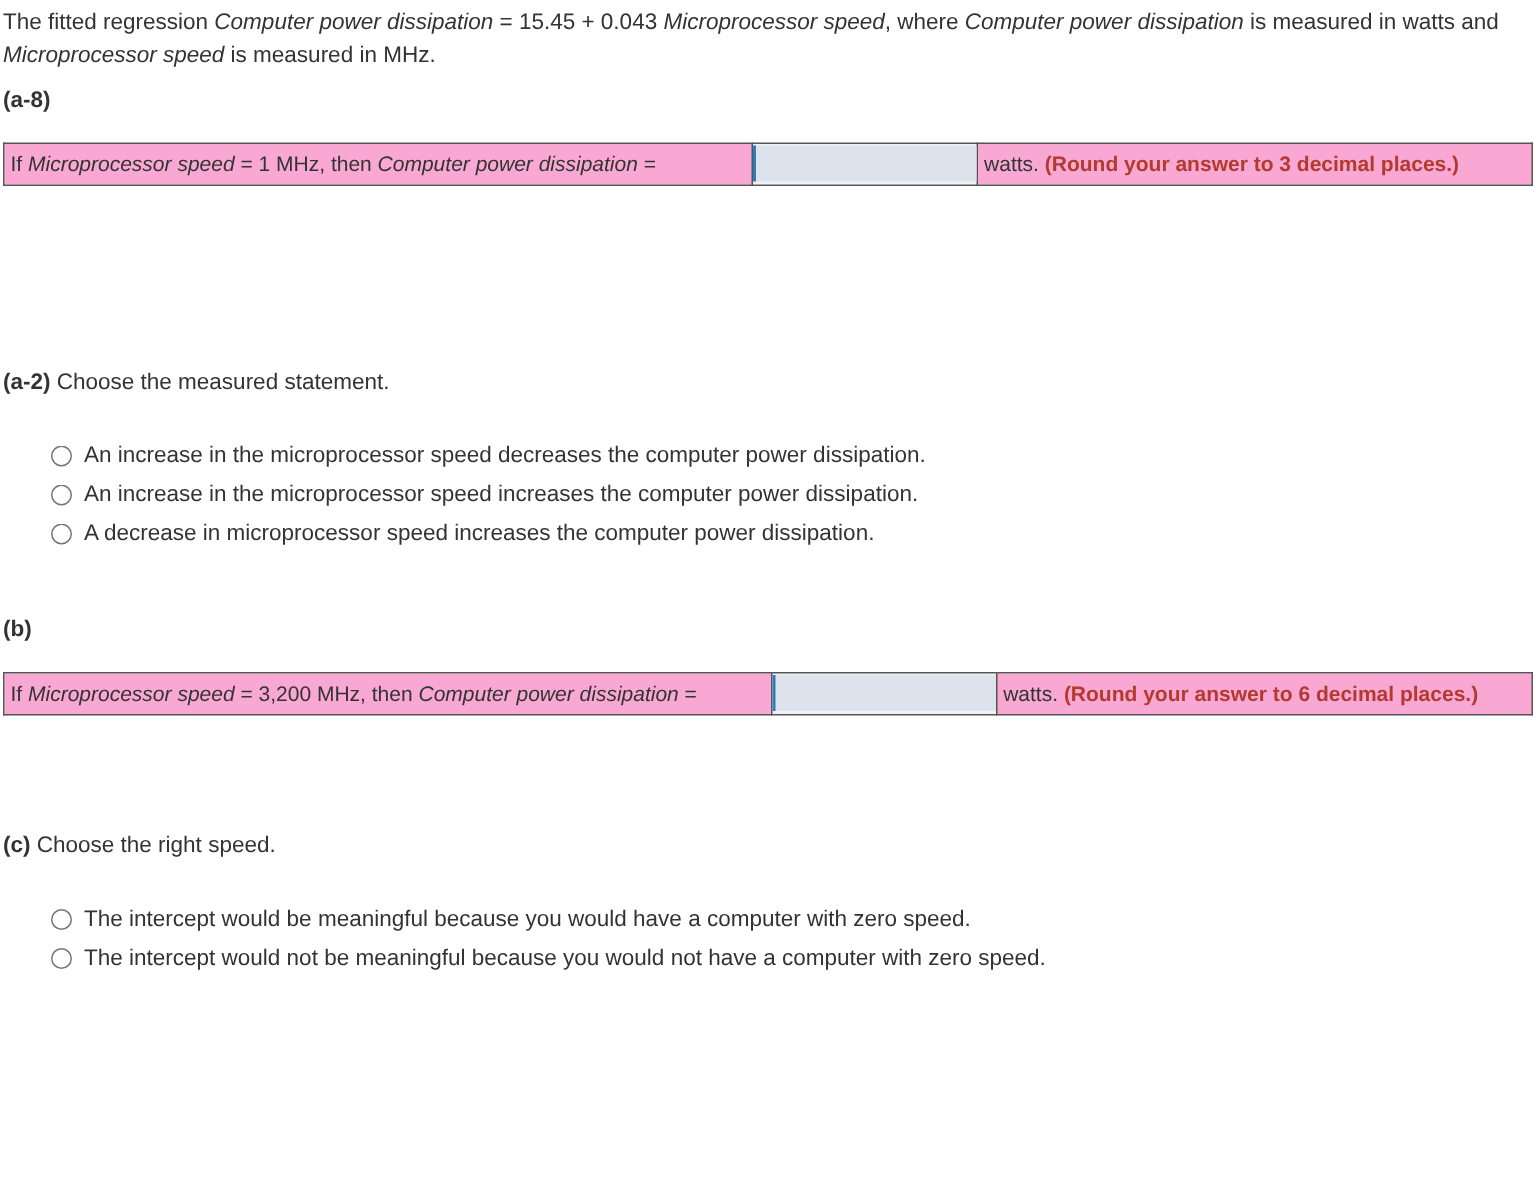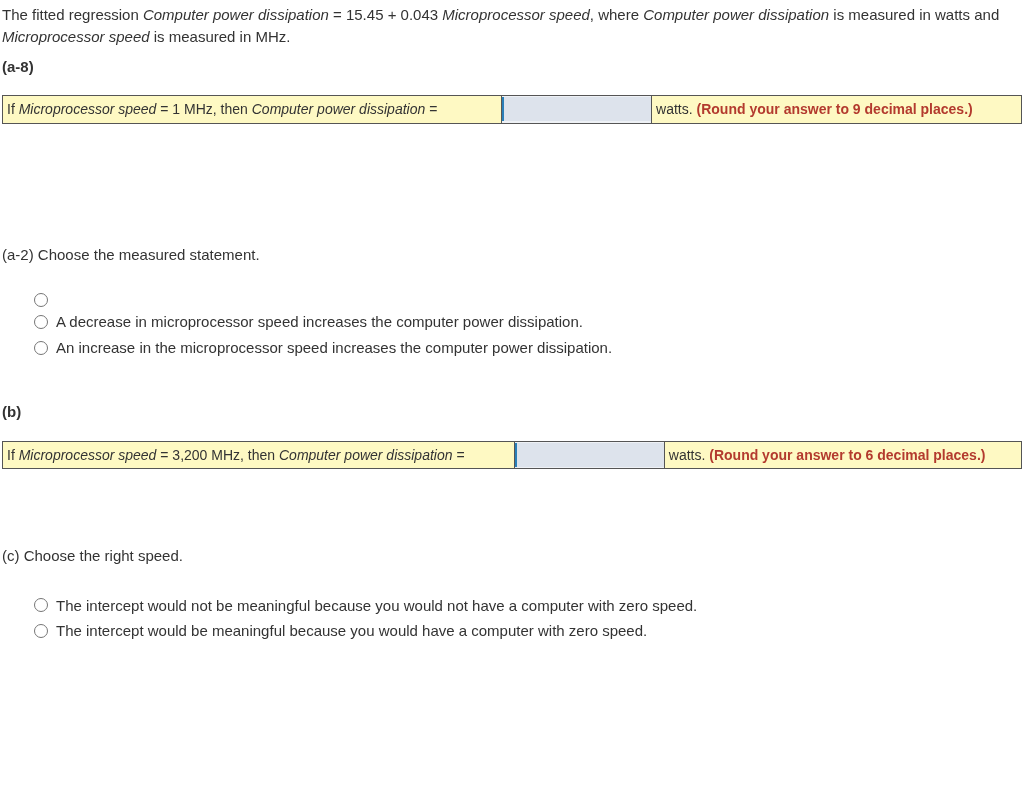--- a/index.html
+++ b/index.html
@@ -17,21 +17,21 @@
     .part-label { font-weight: bold; margin-top: 28px; margin-bottom: 18px; }
     .part-label-first { font-weight: bold; margin-top: 8px; margin-bottom: 18px; }
     .qtable {
       border-collapse: collapse;
       width: 1020px;
       margin-bottom: 120px;
     }
     .qtable.short-gap { margin-bottom: 76px; }
     .qtable td {
       border: 1px solid #555;
-      background: #fef9c3;
+      background: #f9a8d4;
       padding: 3px 4px;
       font-size: 14px;
       vertical-align: middle;
     }
     .qtable td.input-cell {
       padding: 0;
       background: #eef1f5;
       width: 150px;
     }
     .qtable td.input-cell input {
@@ -52,63 +52,64 @@
       gap: 8px;
       padding: 2px 0;
       font-size: 15px;
     }
     .choice input[type="radio"] {
       width: 14px;
       height: 14px;
       cursor: pointer;
     }
     .instr { margin-bottom: 26px; }
-    .bold { font-weight: normal; }
+    .bold { font-weight: bold; }
   </style>
 </head>
 <body>
 
 <div class="intro">
   <span>The fitted regression </span><em class="var">Computer power dissipation</em><span> = 15.45 + 0.043 </span><em class="var">Microprocessor speed</em><span>, where </span><em class="var">Computer power dissipation</em><span> is measured in watts and </span><em class="var">Microprocessor speed</em><span> is measured in MHz.</span>
 </div>
 
 <div class="part-label-first">(a-8)</div>
 
 <table class="qtable">
   <tbody>
       <tr>
     <td>
       <span>If </span><em class="var">Microprocessor speed</em><span> = 1 MHz, then </span><em class="var">Computer power dissipation</em><span> =</span>
     </td>
     <td class="input-cell">
       <input type="text" value="" style="">
     </td>
     <td>
-      <span>watts. </span><span class="rounding">(Round your answer to 9 decimal places.)</span>
+      <span>watts. </span><span class="rounding">(Round your answer to 3 decimal places.)</span>
     </td>
   </tr>
 </tbody>
   </table>
 
 <div class="instr">
   <span class="bold">(a-2)</span>
   <span>Choose the measured statement.</span>
 </div>
 
 <div class="choices">
   <div class="choice">
     <input type="radio" name="a2" style="">
+    <span>An increase in the microprocessor speed decreases the computer power dissipation.</span>
+  </div>
+  <div class="choice">
+    <input type="radio" name="a2" style="">
+    <span>An increase in the microprocessor speed increases the computer power dissipation.</span>
   </div>
   <div class="choice">
     <input type="radio" name="a2" style="">
     <span>A decrease in microprocessor speed increases the computer power dissipation.</span>
-  </div>
-  <div class="choice">
-    <input type="radio" name="a2" style="">
-    <span>An increase in the microprocessor speed increases the computer power dissipation.</span>
   </div>
 </div>
 
 <div class="part-label">(b)</div>
 
 <table class="qtable short-gap">
   <tbody>
       <tr>
     <td>
       <span>If </span><em class="var">Microprocessor speed</em><span> = 3,200 MHz, then </span><em class="var">Computer power dissipation</em><span> =</span>
@@ -124,19 +125,19 @@
   </table>
 
 <div class="instr">
   <span class="bold">(c)</span>
   <span>Choose the right speed.</span>
 </div>
 
 <div class="choices">
   <div class="choice">
     <input type="radio" name="c" style="">
-    <span>The intercept would not be meaningful because you would not have a computer with zero speed.</span>
+    <span>The intercept would be meaningful because you would have a computer with zero speed.</span>
   </div>
   <div class="choice">
     <input type="radio" name="c" style="">
-    <span>The intercept would be meaningful because you would have a computer with zero speed.</span>
+    <span>The intercept would not be meaningful because you would not have a computer with zero speed.</span>
   </div>
 </div>
 
 </body></html>

